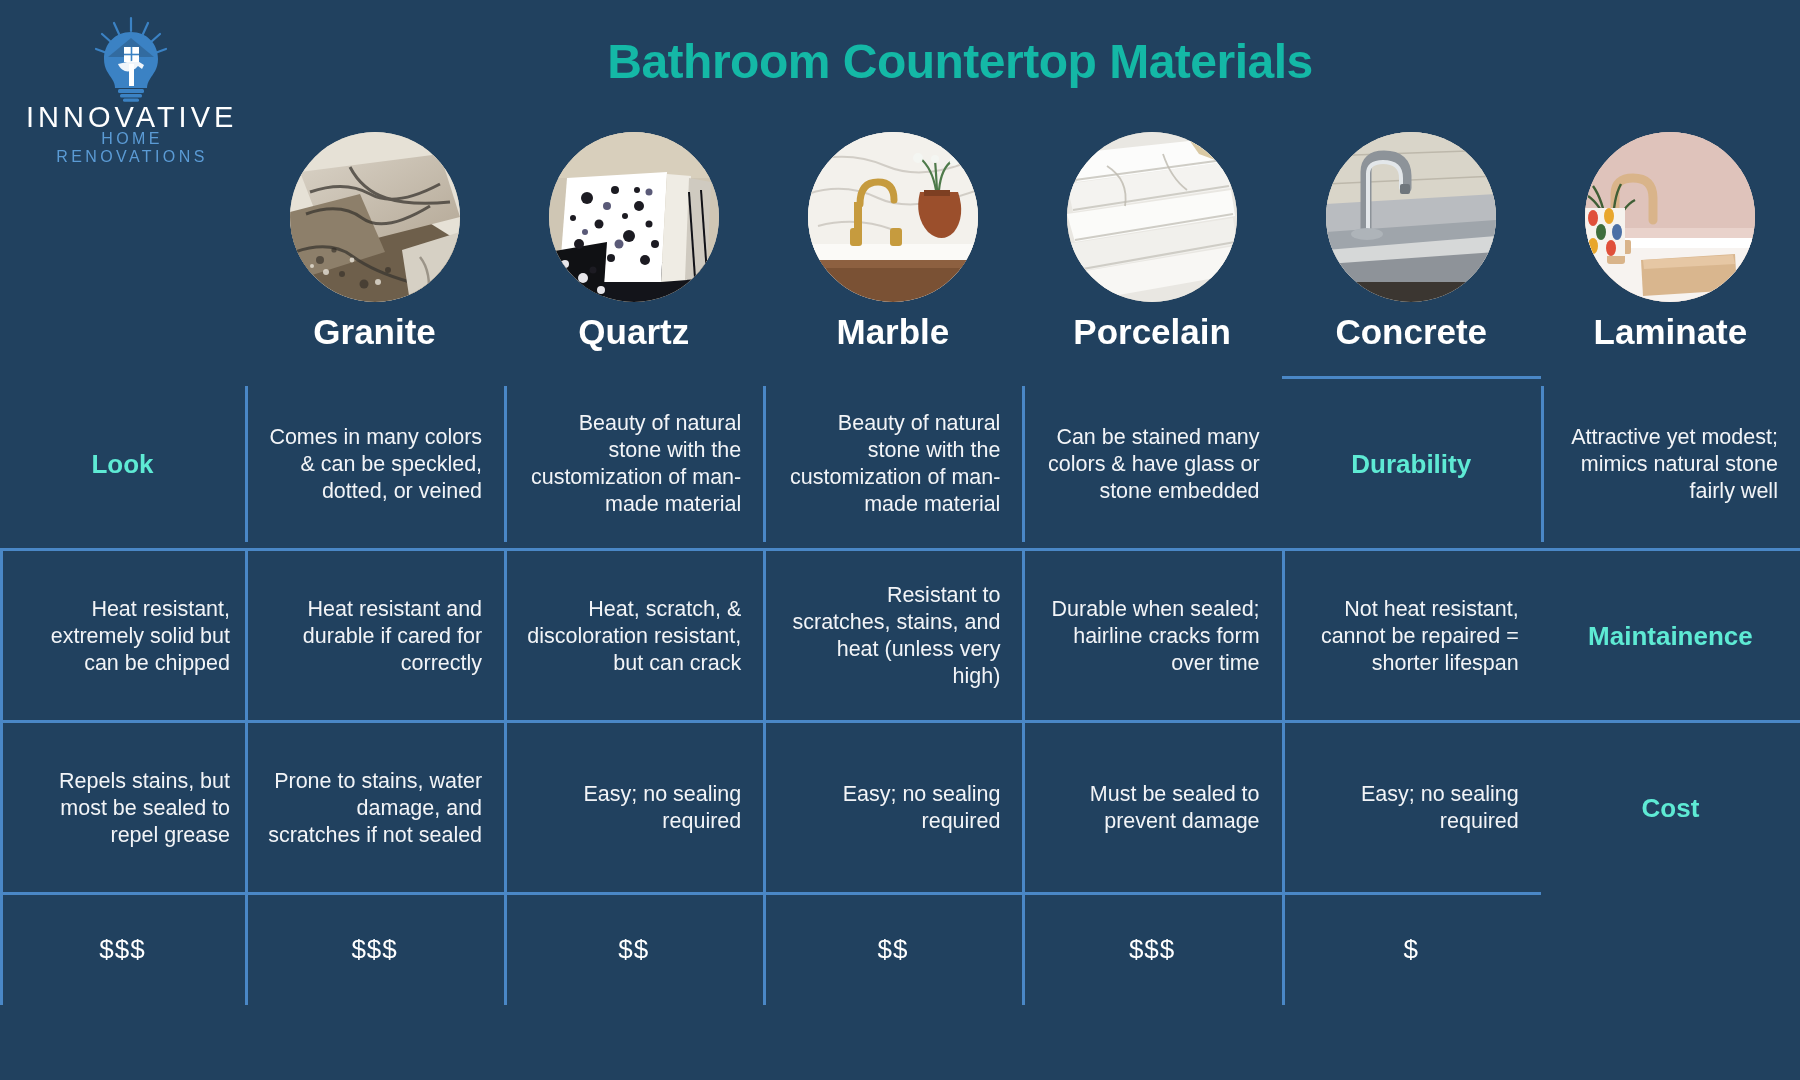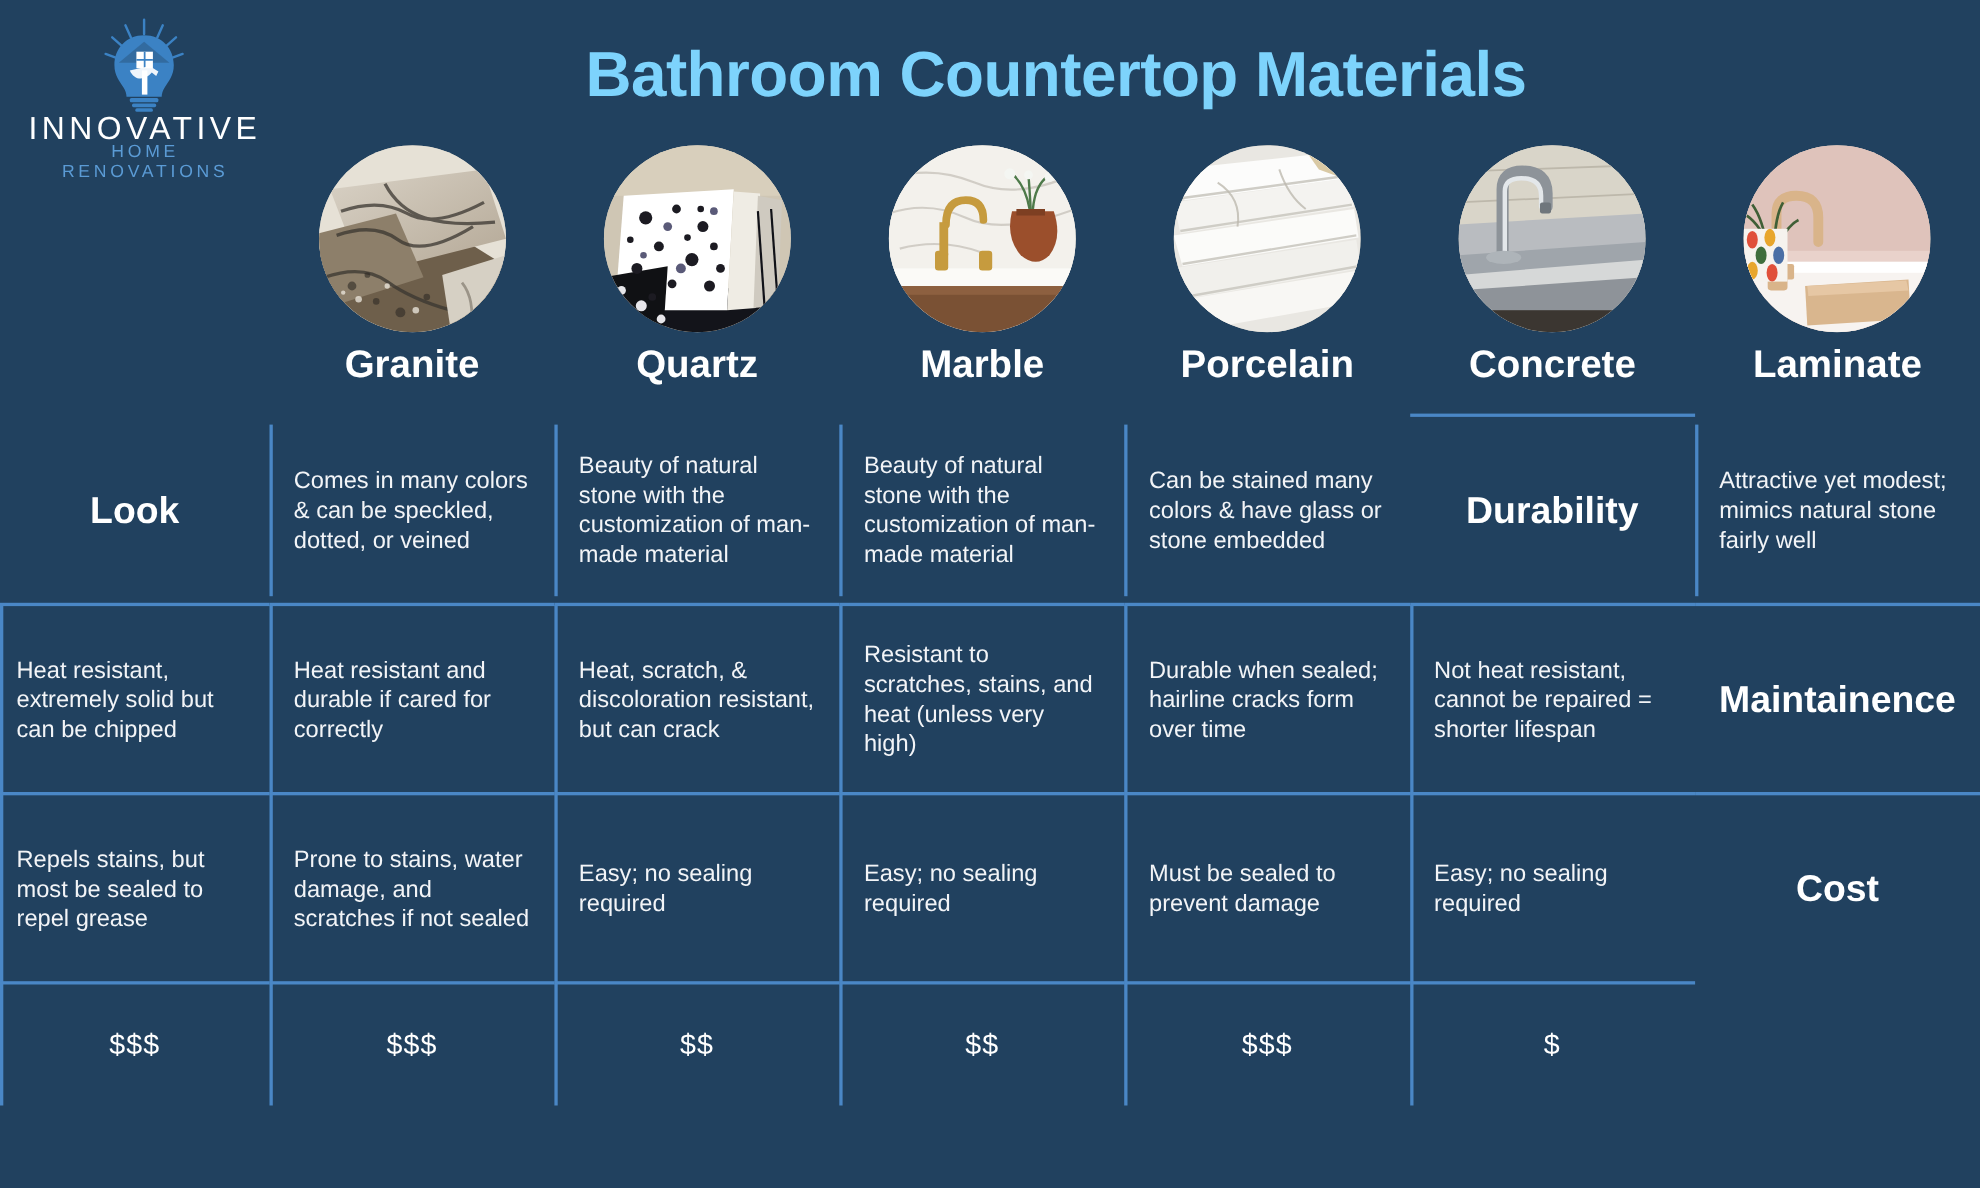--- a/index.html
+++ b/index.html
@@ -47,22 +47,22 @@
     letter-spacing: 3.4px;
     font-weight: 400;
   }
 
   
   #title {
     position: absolute;
     left: 260px; top: 34px;
     width: 1400px;
     text-align: center;
-    color: #7dd3fc;
-    font-size: 58px;
+    color: #14b8a6;
+    font-size: 48px;
     font-weight: bold;
     letter-spacing: -0.5px;
     white-space: nowrap;
   }
 
   
   #grid {
     position: absolute;
     left: 0px; top: 128px;
     width: 1800px;
@@ -70,21 +70,21 @@
     display: grid;
     grid-template-columns: 245px repeat(6, 1fr);
     grid-template-rows: 250px 172px 172px 172px 111px;
   }
   .cell {
     position: relative;
     display: flex;
     align-items: center;
     justify-content: center;
     padding: 6px 14px;
-    text-align: left;
+    text-align: right;
   }
 
   
   .vsep::before {
     content: "";
     position: absolute;
     left: 0; top: 0; bottom: 0;
     width: 3px;
     background: #4a87c6;
   }
@@ -117,22 +117,22 @@
     margin-top: 10px;
     color: #ffffff;
     font-size: 35px;
     font-weight: bold;
     letter-spacing: 0px;
     line-height: 40px;
   }
 
   
   .rowlabel {
-    color: #ffffff;
-    font-size: 34px;
+    color: #5eead4;
+    font-size: 26px;
     font-weight: bold;
   }
 
   
   .bodytext {
     color: #f2f4f7;
     font-size: 21.5px;
     line-height: 27px;
     font-weight: 400;
     max-width: 215px;

